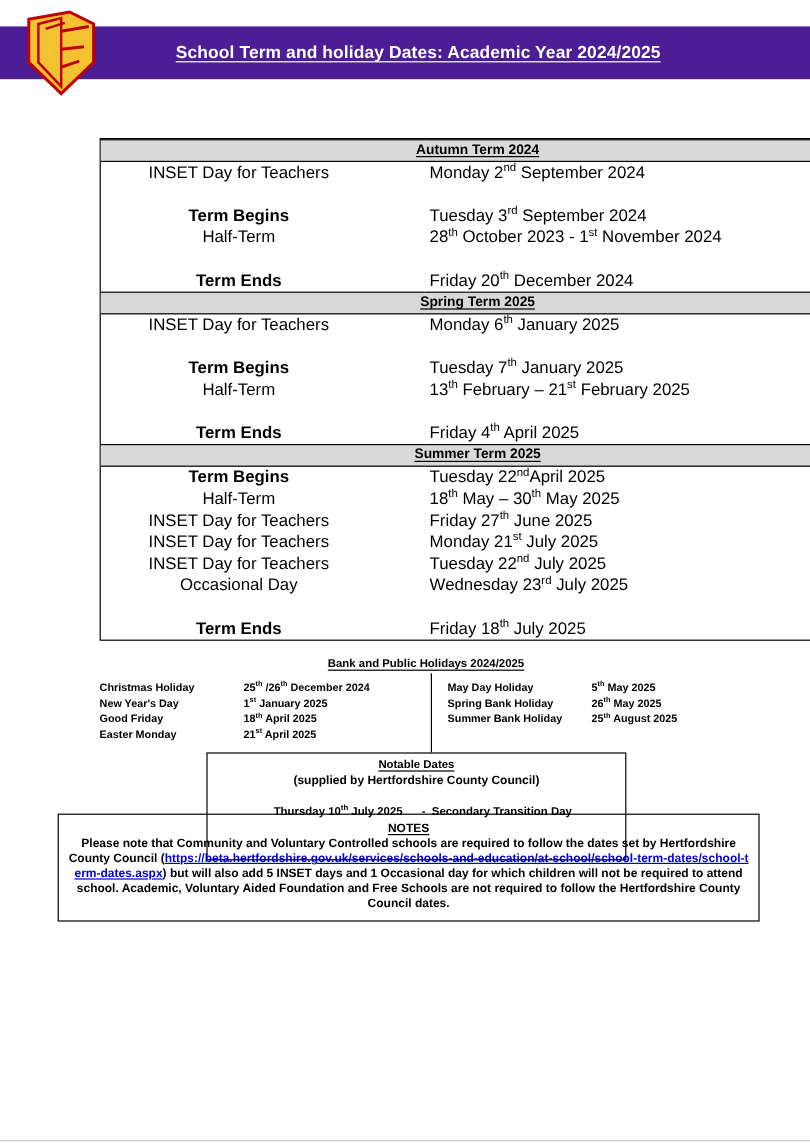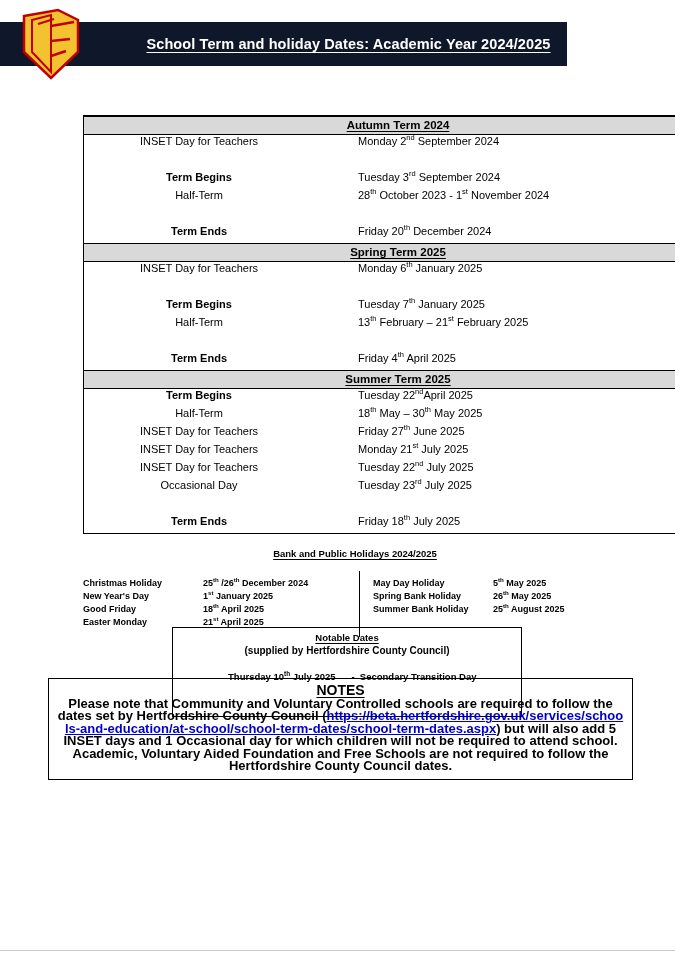--- a/index.html
+++ b/index.html
@@ -14,23 +14,23 @@
     font-family: "Liberation Sans", sans-serif;
     color: #000000;
     overflow: hidden;
   }
 
   
   .banner {
     position: absolute;
     left: 0;
     top: 22px;
-    width: 567px;
+    width: 675px;
     height: 44px;
-    background: #0f172a;
+    background: #4c1d95;
     box-sizing: border-box;
   }
   .banner-title {
     position: absolute;
     left: 0;
     top: 0;
     width: 675px;
     height: 44px;
     line-height: 44px;
     text-align: center;
@@ -73,21 +73,21 @@
     text-align: center;
     font-size: 11.5px;
     font-weight: bold;
     padding: 2px 0 3px 0;
   }
   .term-head td span {
     text-decoration: underline;
     text-underline-offset: 2px;
   }
   .terms-table .row td {
-    font-size: 11px;
+    font-size: 14px;
     padding: 0;
     height: 18px;
     vertical-align: top;
   }
   .terms-table .row td.lbl {
     width: 270px;
     text-align: center;
     padding-right: 40px;
     box-sizing: border-box;
   }
@@ -109,21 +109,21 @@
     left: 83px;
     top: 548px;
     width: 544px;
   }
   .bank-title {
     text-align: center;
     font-size: 9.5px;
     font-weight: bold;
     text-decoration: underline;
     text-underline-offset: 2px;
-    margin-bottom: 18px;
+    margin-bottom: 8px;
   }
   .bank-cols {
     display: flex;
     position: relative;
   }
   .bank-col {
     width: 50%;
     box-sizing: border-box;
   }
   .bank-col.right {
@@ -181,29 +181,29 @@
     position: absolute;
     left: 48px;
     top: 678px;
     width: 585px;
     border: 1.2px solid #000;
     box-sizing: border-box;
     padding: 5px 8px 7px 8px;
     text-align: center;
   }
   .notes-title {
-    font-size: 14px;
+    font-size: 10px;
     font-weight: bold;
     text-decoration: underline;
     text-underline-offset: 2px;
     line-height: 13px;
     margin-bottom: 1px;
   }
   .notes-body {
-    font-size: 13px;
+    font-size: 10px;
     font-weight: bold;
     line-height: 12.4px;
   }
   .notes-link {
     color: #0000CC;
     text-decoration: underline;
     word-break: break-all;
   }
 
   
@@ -309,21 +309,21 @@
         <tr class="row">
           <td class="lbl">INSET Day for Teachers</td>
           <td class="val"><span>Monday 21</span><sup>st</sup><span> July 2025</span></td>
         </tr>
         <tr class="row">
           <td class="lbl">INSET Day for Teachers</td>
           <td class="val"><span>Tuesday 22</span><sup>nd</sup><span> July 2025</span></td>
         </tr>
         <tr class="row">
           <td class="lbl">Occasional Day</td>
-          <td class="val"><span>Tuesday 23</span><sup>rd</sup><span> July 2025</span></td>
+          <td class="val"><span>Wednesday 23</span><sup>rd</sup><span> July 2025</span></td>
         </tr>
         <tr class="row spacer-row">
           <td class="lbl"></td>
           <td class="val"></td>
         </tr>
         <tr class="row">
           <td class="lbl bold">Term Ends</td>
           <td class="val"><span>Friday 18</span><sup>th</sup><span> July 2025</span></td>
         </tr>
       </tbody>

